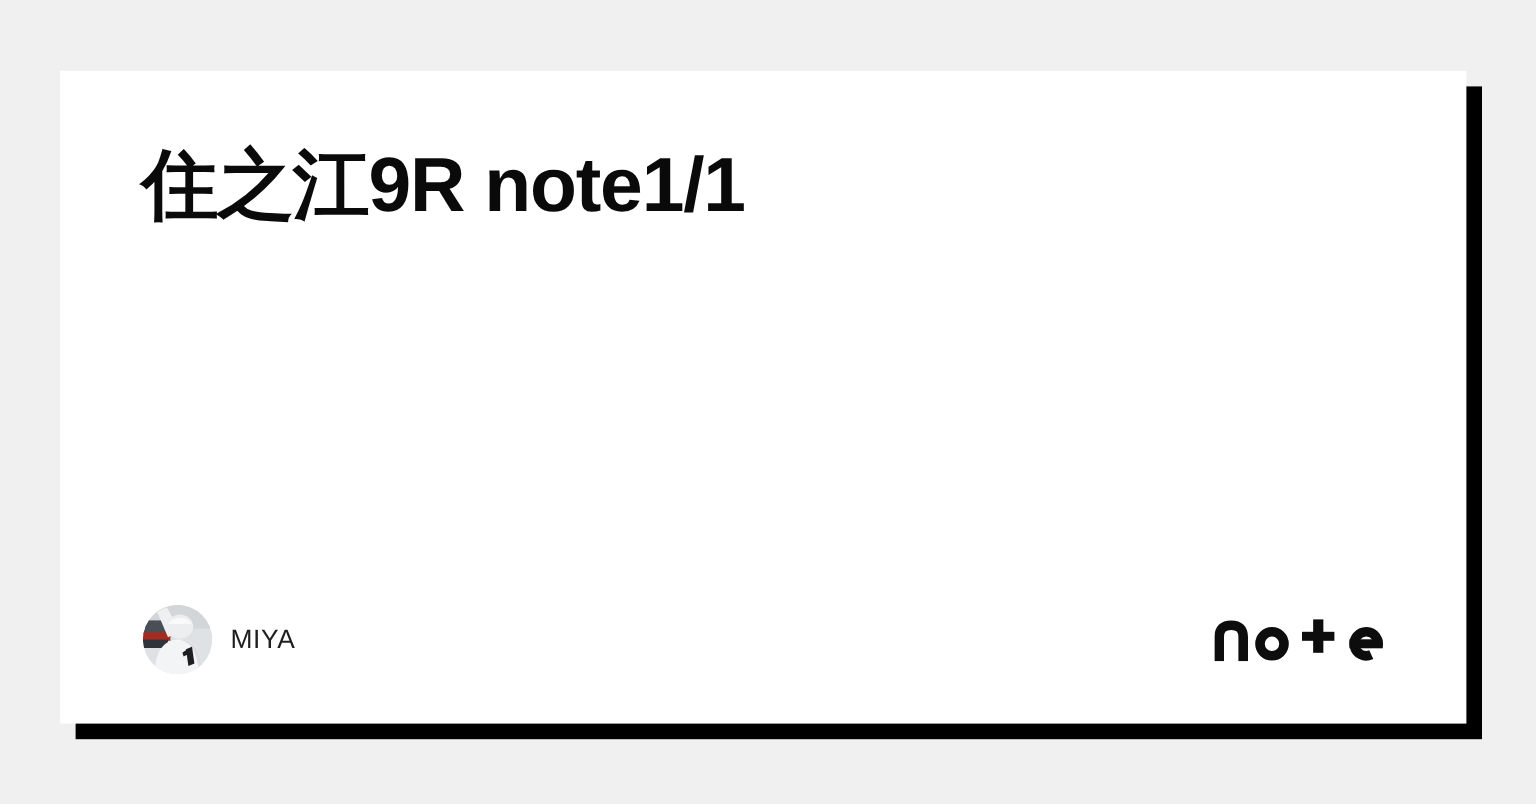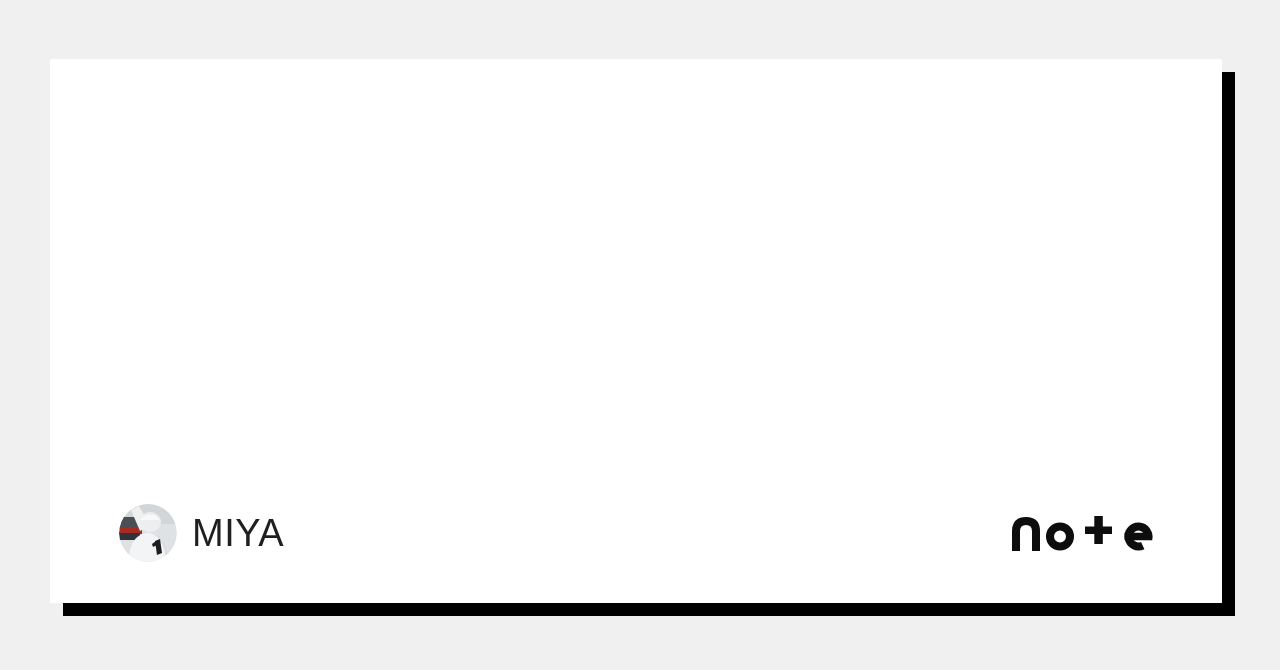--- a/index.html
+++ b/index.html
@@ -52,33 +52,34 @@
   }
   .avatar {
     width: 58px;
     height: 58px;
     border-radius: 50%;
     overflow: hidden;
     flex: none;
   }
   .avatar svg { display: block; }
   .author-name {
-    font-size: 38px;
+    font-size: 22px;
     font-weight: 500;
     color: #1f1f1f;
     letter-spacing: 0.5px;
   }
   .note-logo svg { display: block; }
 </style>
 </head>
 <body>
 
 <div class="page">
   <div class="card">
 
+    <h1 class="title">住之江9R note1/1</h1>
 
     <div class="footer">
 
       <div class="author">
         <span class="avatar">
 
           <svg width="58" height="58" viewBox="0 0 58 58" aria-hidden="true">
             <defs>
                 <clipPath id="av">
                   <circle cx="29" cy="29" r="29"></circle>

